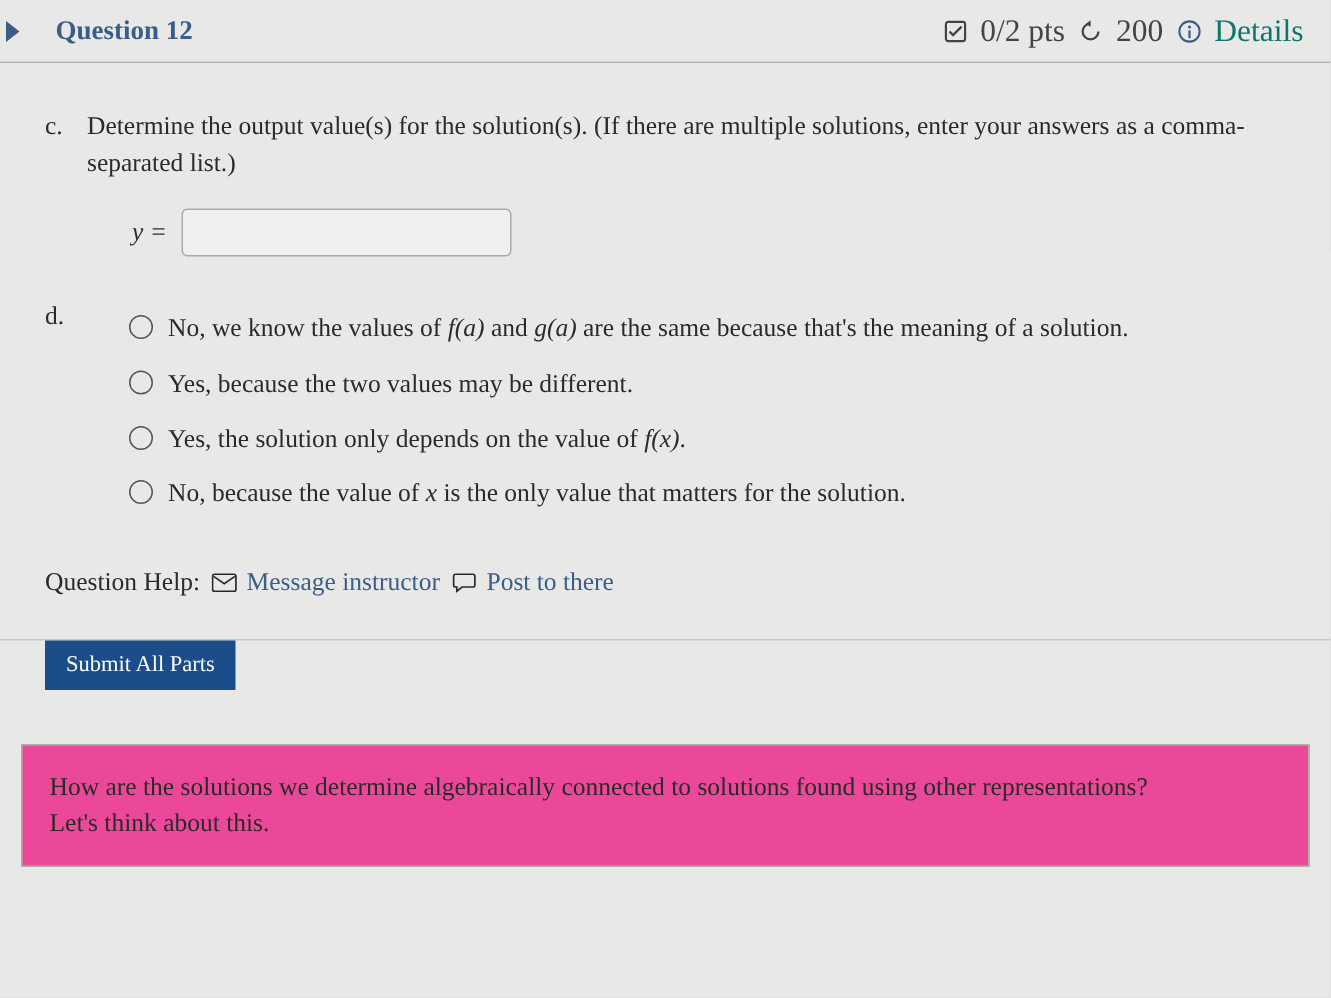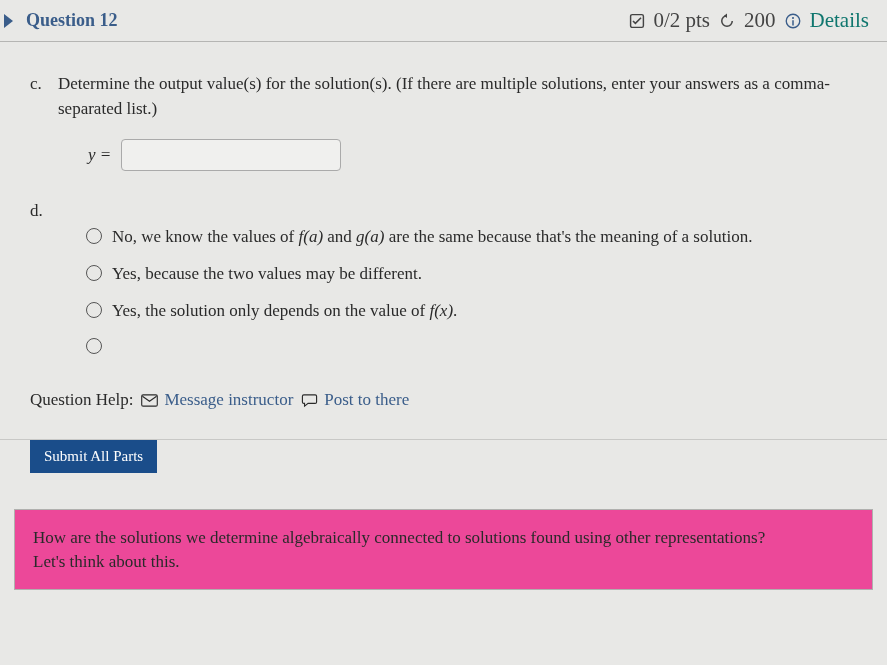--- a/index.html
+++ b/index.html
@@ -20,21 +20,21 @@
   .question-header {
     display: flex;
     justify-content: space-between;
     align-items: center;
     padding: 8px 18px 8px 0;
     border-bottom: 1px solid #b5b5b3;
   }
   .qh-left {
     display: flex;
     align-items: center;
-    gap: 13px;
+    gap: 24px;
     font-weight: bold;
     color: #3a5d8a;
     font-size: 18px;
   }
   .tri {
     width: 0; height: 0;
     border-top: 7px solid transparent;
     border-bottom: 7px solid transparent;
     border-left: 9px solid #3a5d8a;
     margin-left: 4px;
@@ -79,21 +79,21 @@
     width: 220px;
     height: 32px;
     border: 1px solid #aaa;
     border-radius: 4px;
     background: #f0f0ee;
     padding: 4px 8px;
     font-size: 15px;
   }
   .math-i { font-style: italic; font-family: 'Times New Roman', serif; }
   .options {
-    margin: 26px 0 0 28px;
+    margin: 8px 0 0 28px;
   }
   .opt {
     display: flex;
     align-items: flex-start;
     gap: 10px;
     margin-bottom: 12px;
   }
   .radio {
     width: 16px; height: 16px;
     border: 1.5px solid #555;
@@ -192,20 +192,21 @@
           <div class="opt">
             <span class="radio"></span>
             <span><span>Yes, because the two values may be different.</span></span>
           </div>
           <div class="opt">
             <span class="radio"></span>
             <span><span>Yes, the solution only depends on the value of </span><span class="math-i">f(x)</span><span>.</span></span>
           </div>
           <div class="opt">
             <span class="radio"></span>
+            <span><span>No, because the value of </span><span class="math-i">x</span><span> is the only value that matters for the solution.</span></span>
           </div>
         </div>
       </div>
     </div>
 
     <div class="help-row">
       <span>Question Help:</span>
       <span class="help-link">
         <svg class="env-icon" viewBox="0 0 24 18">
           <rect x="1" y="1" width="22" height="16" rx="2" fill="none" stroke="#2a2a2a" stroke-width="1.6"></rect>

